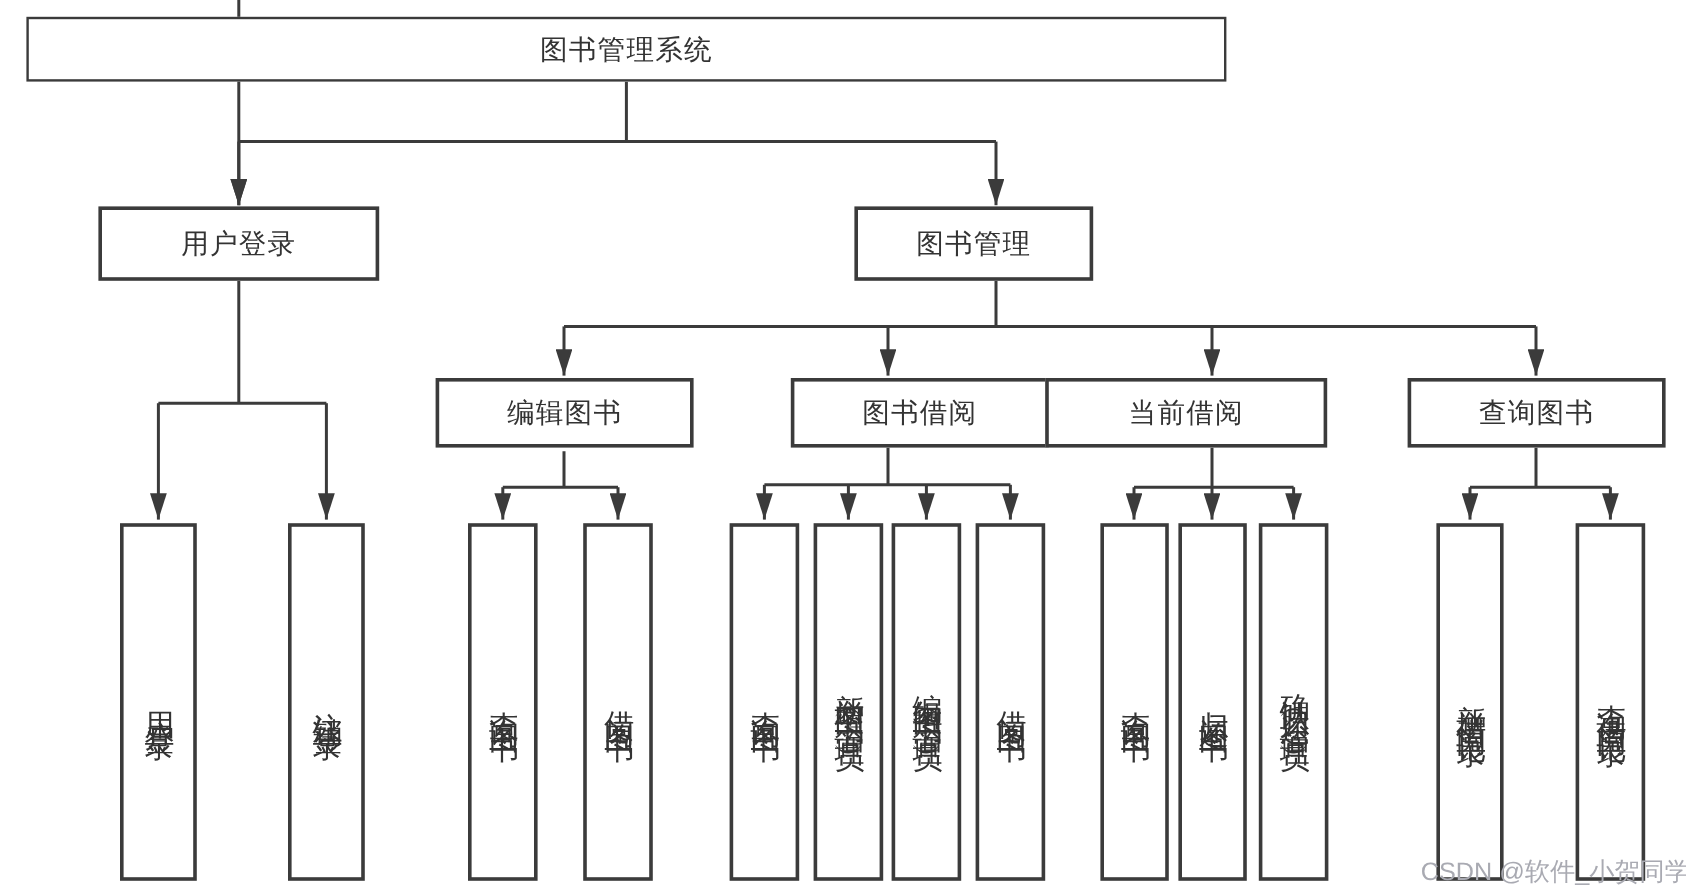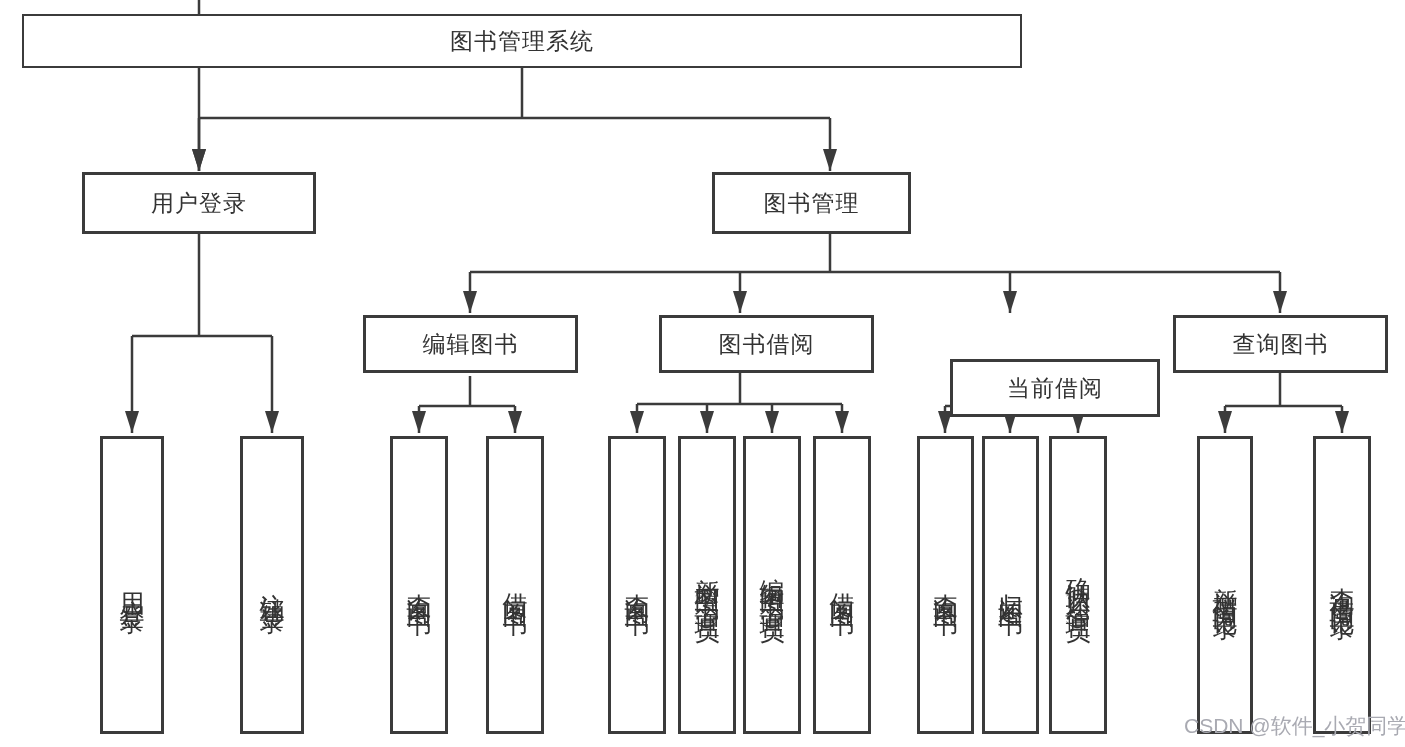--- a/index.html
+++ b/index.html
@@ -117,21 +117,21 @@
   <div class="node hnode" style="left:712px; top:172px; width:199px; height:62px;">
     <span>图书管理</span>
   </div>
 
   <div class="node hnode" style="left:363px; top:315px; width:215px; height:58px;">
     <span>编辑图书</span>
   </div>
   <div class="node hnode" style="left:633px; top:315px; width:215px; height:58px;margin-left:26px;">
     <span>图书借阅</span>
   </div>
-  <div class="node hnode" style="left:950px; top:315px; width:210px; height:58px;margin-top:44px;">
+  <div class="node hnode" style="left:871px; top:315px; width:235px; height:58px;">
     <span>当前借阅</span>
   </div>
   <div class="node hnode" style="left:1173px; top:315px; width:215px; height:58px;">
     <span>查询图书</span>
   </div>
 
   <div class="node leaf" style="left:100px; top:436px; width:64px; height:298px;">
     <span>用户登录</span>
   </div>
   <div class="node leaf" style="left:240px; top:436px; width:64px; height:298px;">

